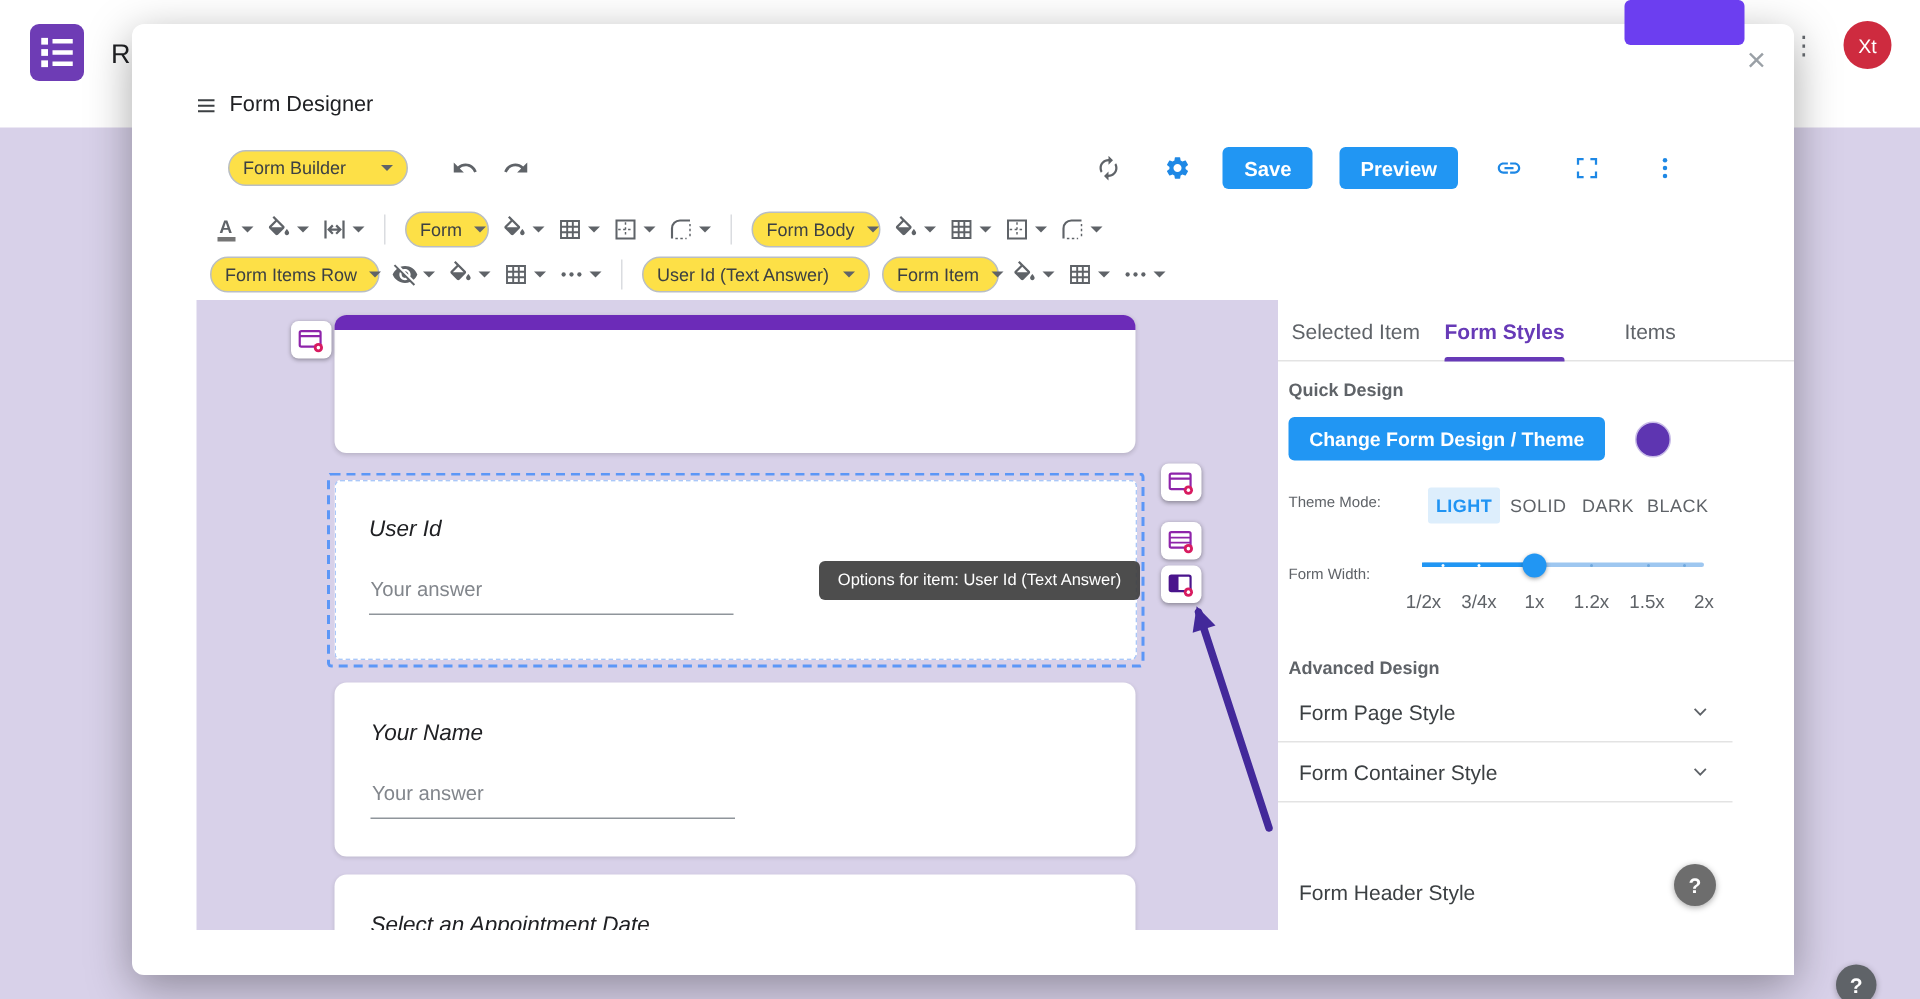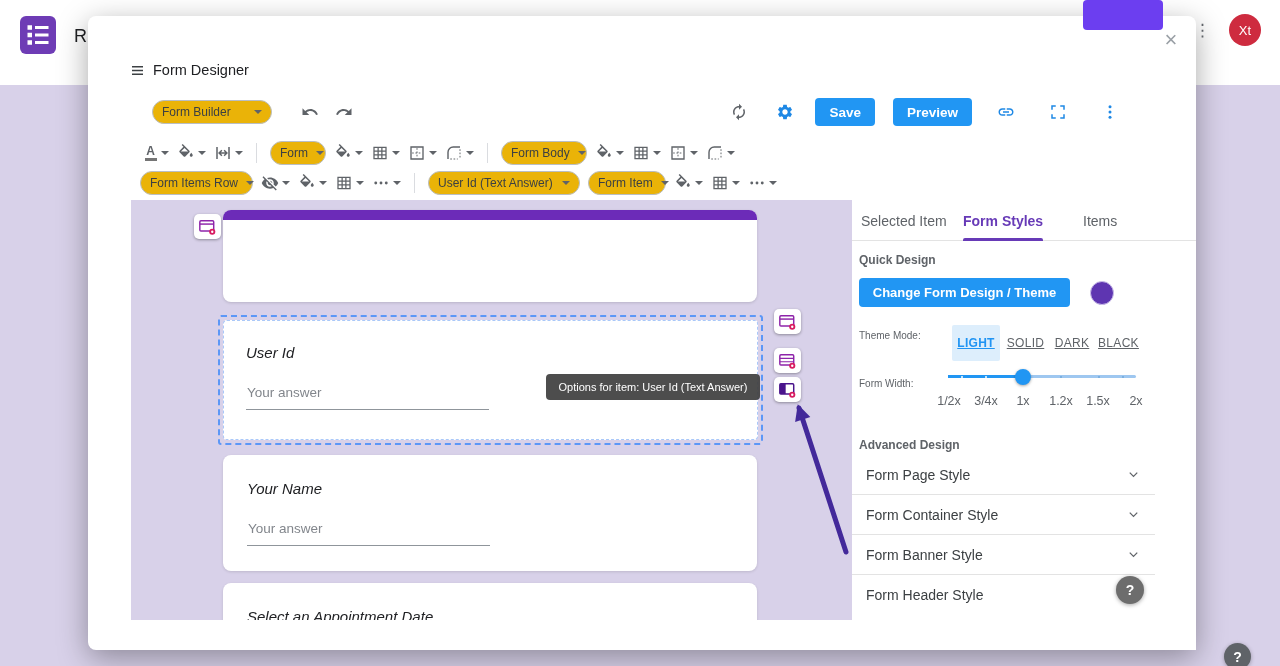--- a/index.html
+++ b/index.html
@@ -31,21 +31,21 @@
   .m-header .icn { width:13px; height:11px; }
   .close { position:absolute; left:1071px; top:12px; width:24px; height:24px; font-size:22px;
            color:#9aa0a6; display:flex; align-items:center; justify-content:center; cursor:pointer; }
 
   
   .tb-row1 { position:absolute; left:64px; right:74px; top:82px; height:28px; display:flex; align-items:center; }
   .tb-row2 { position:absolute; left:55px; top:124px; height:25px; display:flex; align-items:center; gap:8px; }
   .tb-row3 { position:absolute; left:52px; top:154px; height:25px; display:flex; align-items:center; gap:8px; }
   .pill { display:inline-flex; align-items:center; justify-content:space-between; gap:6px;
           border:1px solid #b9bec4; border-radius:12px; padding:0 9px; height:24px; font-size:12px;
-          color:#3c4043; background:#eab308; white-space:nowrap; cursor:pointer; }
+          color:#3c4043; background:#fde047; white-space:nowrap; cursor:pointer; }
   .caret { width:0; height:0; border-left:4px solid transparent; border-right:4px solid transparent;
            border-top:4.5px solid #5f6368; margin-left:2px; }
   .tool { display:inline-flex; align-items:center; gap:1px; color:#5f6368; cursor:pointer; }
   .tool .icn, .ibtn .icn { width:18px; height:18px; }
   .icn svg { width:100%; height:100%; display:block; }
   .ibtn { display:inline-flex; align-items:center; justify-content:center; width:24px; height:24px; cursor:pointer; }
   .blue { color:#1e88e5; }
   .gray { color:#5f6368; }
   .vsep { width:1px; height:20px; background:#dadce0; margin:0 5px; }
   .btn { height:28px; border:none; border-radius:4px; background:#2196f3; color:#fff; font-size:13.5px;
@@ -87,22 +87,22 @@
   .tab.active::after { content:""; position:absolute; left:0; right:0; bottom:0; height:3px;
                        background:#673ab7; border-radius:2px 2px 0 0; }
   .p-sec { position:absolute; font-size:12px; font-weight:bold; color:#5f6368; }
   .theme-btn { position:absolute; left:7px; top:78px; width:211px; height:29px; background:#2196f3;
                border:none; border-radius:4px; color:#fff; font-size:13px; font-weight:bold;
                display:flex; align-items:center; justify-content:center; cursor:pointer;
                font-family:"Liberation Sans", sans-serif; }
   .swatch { position:absolute; left:238px; top:81px; width:24px; height:24px; border-radius:50%;
             background:#5e35b1; border:1px solid #c9bde8; cursor:pointer; }
   .p-label { position:absolute; font-size:10px; color:#5f6368; }
-  .seg { position:absolute; top:125px; height:36px; display:flex; align-items:center; justify-content:center;
-         font-size:12px; color:#5f6368; letter-spacing:.3px; cursor:pointer;text-decoration:underline; }
+  .seg { position:absolute; top:125px; height:24px; display:flex; align-items:center; justify-content:center;
+         font-size:12px; color:#5f6368; letter-spacing:.3px; cursor:pointer; }
   .seg.active { background:#ddeefc; color:#2094f3; font-weight:bold; border-radius:2px; }
   .track { position:absolute; left:96px; top:175px; width:188px; height:3px; background:#9ec7f0; border-radius:2px; }
   .fill { position:absolute; left:96px; top:175px; width:75px; height:3px; background:#2196f3; }
   .tick { position:absolute; top:175.5px; width:2px; height:2px; border-radius:50%; }
   .knob { position:absolute; left:163px; top:169px; width:16px; height:16px; border-radius:50%;
           background:#2196f3; box-shadow:0 1px 3px rgba(0,0,0,.35); cursor:pointer; z-index:2; }
   .wlab { position:absolute; top:194px; font-size:12.5px; color:#5f6368; transform:translateX(-50%); }
   .acc-row { position:absolute; left:0; width:303px; height:40px; border-bottom:1px solid #e3e3e3;
              display:flex; align-items:center; padding-left:14px; font-size:14px; color:#3c4043; cursor:pointer; }
   .acc-row.last { border-bottom:none; }
@@ -510,27 +510,19 @@
           </span>
       </div>
       <div class="acc-row" style="top:255px;">
         <span>Form Page Style</span>
         <span class="icn">
             <svg viewBox="0 0 24 24">
               <path fill="none" stroke="currentColor" stroke-width="2" d="M6 9l6 6 6-6"></path>
             </svg>
           </span>
       </div>
-      <div class="acc-row" style="top:335px;">
-        <span>Form Banner Style</span>
-        <span class="icn">
-            <svg viewBox="0 0 24 24">
-              <path fill="none" stroke="currentColor" stroke-width="2" d="M6 9l6 6 6-6"></path>
-            </svg>
-          </span>
-      </div>
       <div class="acc-row last" style="top:375px;">
         <span>Form Header Style</span>
       </div>
       <div class="panel-help">?</div>
     </div>
   </div>
 </div>
 
 </body></html>

